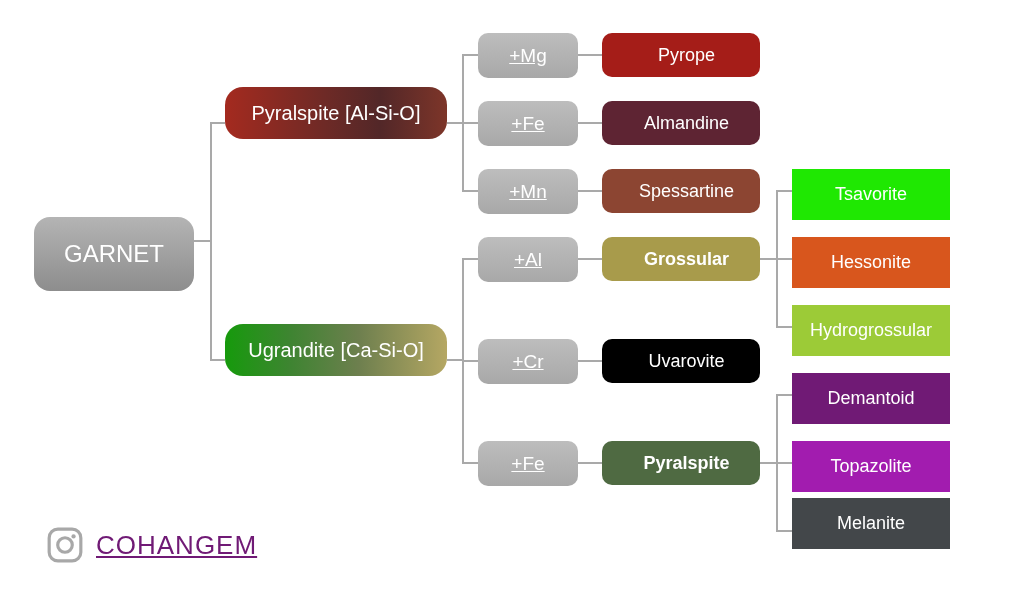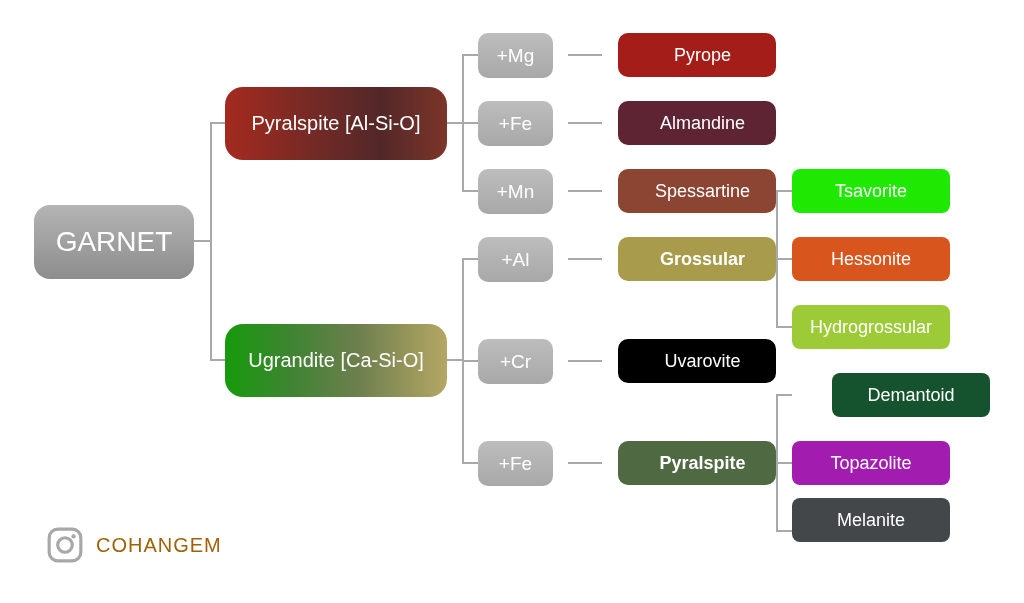--- a/index.html
+++ b/index.html
@@ -14,55 +14,56 @@
   .node {
     position: absolute;
     display: flex;
     align-items: center;
     justify-content: center;
     color: #ffffff;
     text-align: center;
     box-sizing: border-box;
   }
   .root-node {
-    left: 34px; top: 205px; width: 160px; height: 74px;
-    border-radius: 16px; font-size: 28px; color: #ffffff;
+    left: 34px; top: 217px; width: 160px; height: 74px;
+    border-radius: 16px; font-size: 24px; color: #ffffff;
   }
   .group-node {
-    width: 222px; height: 73px; left: 225px;
+    width: 222px; height: 52px; left: 225px;
     border-radius: 18px; font-size: 20px;
   }
   .element-node {
-    left: 478px; width: 75px; height: 45px;
-    border-radius: 10px; font-size: 19px;
+    left: 478px; width: 100px; height: 45px;
+    border-radius: 10px; font-size: 19px; text-decoration: underline;
   }
   .mineral-node {
-    left: 618px; width: 158px; height: 44px;
+    left: 602px; width: 158px; height: 44px;
     border-radius: 10px; font-size: 18px; padding-left: 11px;
   }
   .variety-node {
-    left: 792px; width: 158px; height: 44px;
-    border-radius: 8px; font-size: 18px;
+    left: 792px; width: 158px; height: 51px;
+    border-radius: 0; font-size: 18px;
   }
   .bold { font-weight: bold; }
   .hline, .vline { position: absolute; background: #a9a9a9; }
   .hline { height: 2px; }
   .vline { width: 2px; }
   .brand {
     position: absolute;
     left: 46px; top: 526px;
     display: flex;
     align-items: center;
     gap: 12px;
     color: #a8a8a8;
   }
   .brand-text {
-    font-size: 20px;
+    font-size: 26px;
     letter-spacing: 1px;
-    color: #a16207;
+    color: #701a75;
+    text-decoration: underline;
   }
 </style>
 </head>
 <body>
 
 <div class="canvas">
 
   <div class="hline" style="left:193px; top:240px; width:18px;"></div>
   <div class="vline" style="left:210px; top:122px; height:239px;"></div>
   <div class="hline" style="left:210px; top:122px; width:15px;"></div>
@@ -114,21 +115,21 @@
   <div class="node mineral-node" style="top: 33px; background: rgb(165, 29, 24);">Pyrope</div>
   <div class="node mineral-node" style="top: 169px; background: rgb(140, 69, 50);">Spessartine</div>
   <div class="node mineral-node" style="top: 101px; background: rgb(94, 36, 51);">Almandine</div>
   <div class="node mineral-node bold" style="top: 237px; background: rgb(168, 155, 75);">Grossular</div>
   <div class="node mineral-node" style="top: 339px; background: #000000;">Uvarovite</div>
   <div class="node mineral-node bold" style="top: 441px; background: rgb(79, 106, 66);">Pyralspite</div>
 
   <div class="node variety-node" style="top: 169px; background: rgb(31, 232, 2);">Tsavorite</div>
   <div class="node variety-node" style="top: 237px; background: rgb(216, 86, 29);">Hessonite</div>
   <div class="node variety-node" style="top: 305px; background: rgb(156, 203, 55);">Hydrogrossular</div>
-  <div class="node variety-node" style="top: 373px; background: #14532d; margin-left: 40px;">Demantoid</div>
+  <div class="node variety-node" style="top: 373px; background: #701a75;">Demantoid</div>
   <div class="node variety-node" style="top: 441px; background: #a21caf;">Topazolite</div>
   <div class="node variety-node" style="top: 498px; background: rgb(67, 71, 74);">Melanite</div>
 
   <div class="brand">
     <span style="display:inline-flex;">
       <svg width="38" height="38" viewBox="0 0 24 24" fill="none">
         <rect x="2" y="2" width="20" height="20" rx="5.5" stroke="#a8a8a8" stroke-width="2"></rect>
         <circle cx="12" cy="12" r="4.6" stroke="#a8a8a8" stroke-width="2"></circle>
         <circle cx="17.4" cy="6.6" r="1.35" fill="#a8a8a8"></circle>
       </svg>

